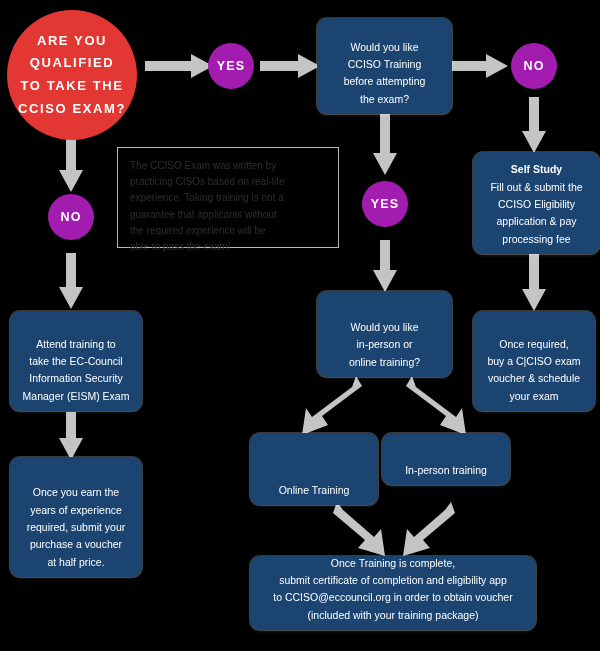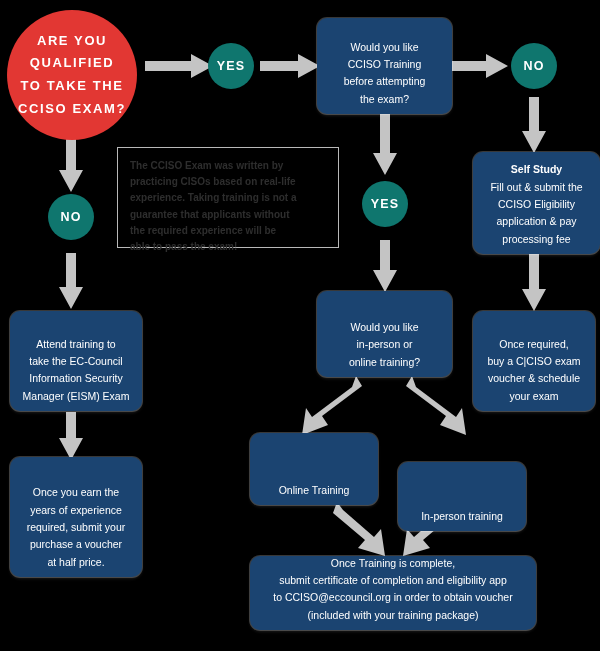--- a/index.html
+++ b/index.html
@@ -31,42 +31,42 @@
     border-radius:10px;
     box-shadow:0 0 0 1px rgba(255,255,255,0.22), 0 2px 3px rgba(255,255,255,0.10);
     font-size:10.5px;
     line-height:1.65;
     padding:6px 8px;
     font-weight:400;
     align-items:flex-end;
   }
   .circle{
     border-radius:50%;
-    background:#0f766e;
+    background:#a21caf;
     font-weight:700;
     letter-spacing:1.2px;
     font-size:12.5px;
   }
   .circle.red{
     background:#e23733;
     font-size:13px;
     line-height:1.75;
     letter-spacing:1.6px;
     font-weight:700;
   }
   .nowrap{white-space:nowrap;}
 
   
   .note{
     position:absolute;
     box-sizing:border-box;
     border:1px solid #b9b9b9;
     background:transparent;
     color:#2e2e2e;
-    font-weight:700;
+    font-weight:400;
     font-size:10px;
     line-height:1.62;
     padding:10px 12px;
     text-align:left;
     z-index:3;
   }
 
   
   .arrow{
     position:absolute;
@@ -252,21 +252,21 @@
       <div>required, submit your</div>
       <div>purchase a voucher</div>
       <div>at half price.</div>
     </div>
   </div>
 
   <div class="node box" style="left:250px;top:433px;width:128px;height:72px;">
     <span>Online Training</span>
   </div>
 
-  <div class="node box" style="left:398px;top:433px;width:128px;height:69px;margin-top:29px;">
+  <div class="node box" style="left:382px;top:433px;width:128px;height:52px;">
     <span>In-person training</span>
   </div>
 
   <div class="node box" style="left:250px;top:556px;width:286px;height:74px;">
     <div>
       <div>Once Training is complete,</div>
       <div>submit certificate of completion and eligibility app</div>
       <div>to CCISO@eccouncil.org in order to obtain voucher</div>
       <div>(included with your training package)</div>
     </div>

